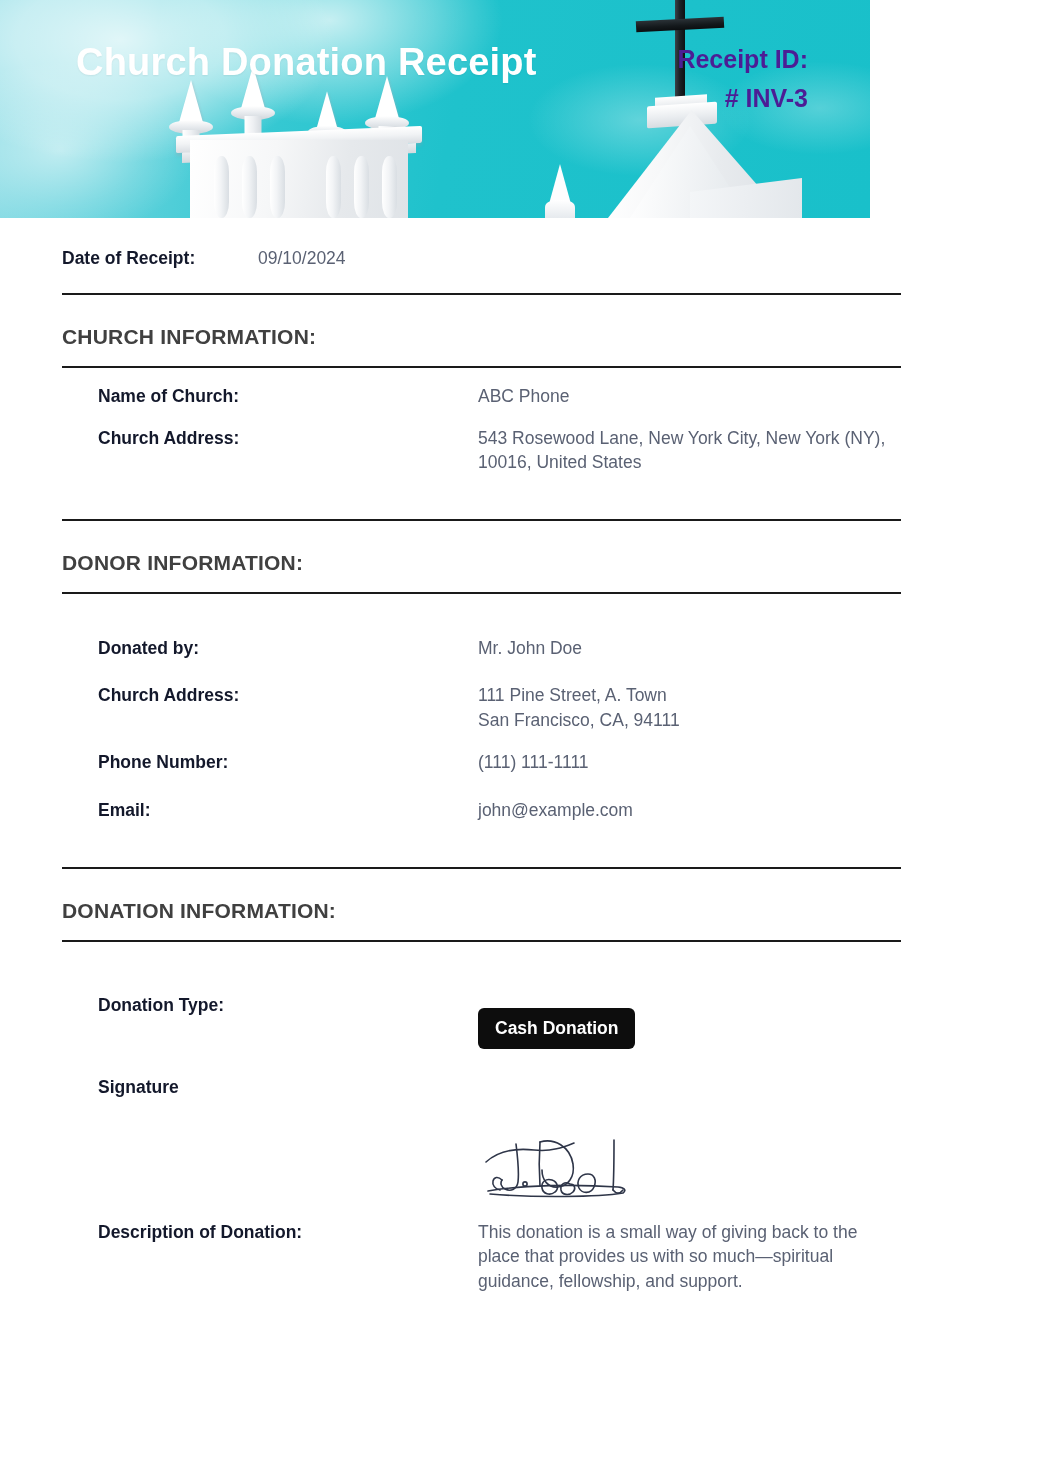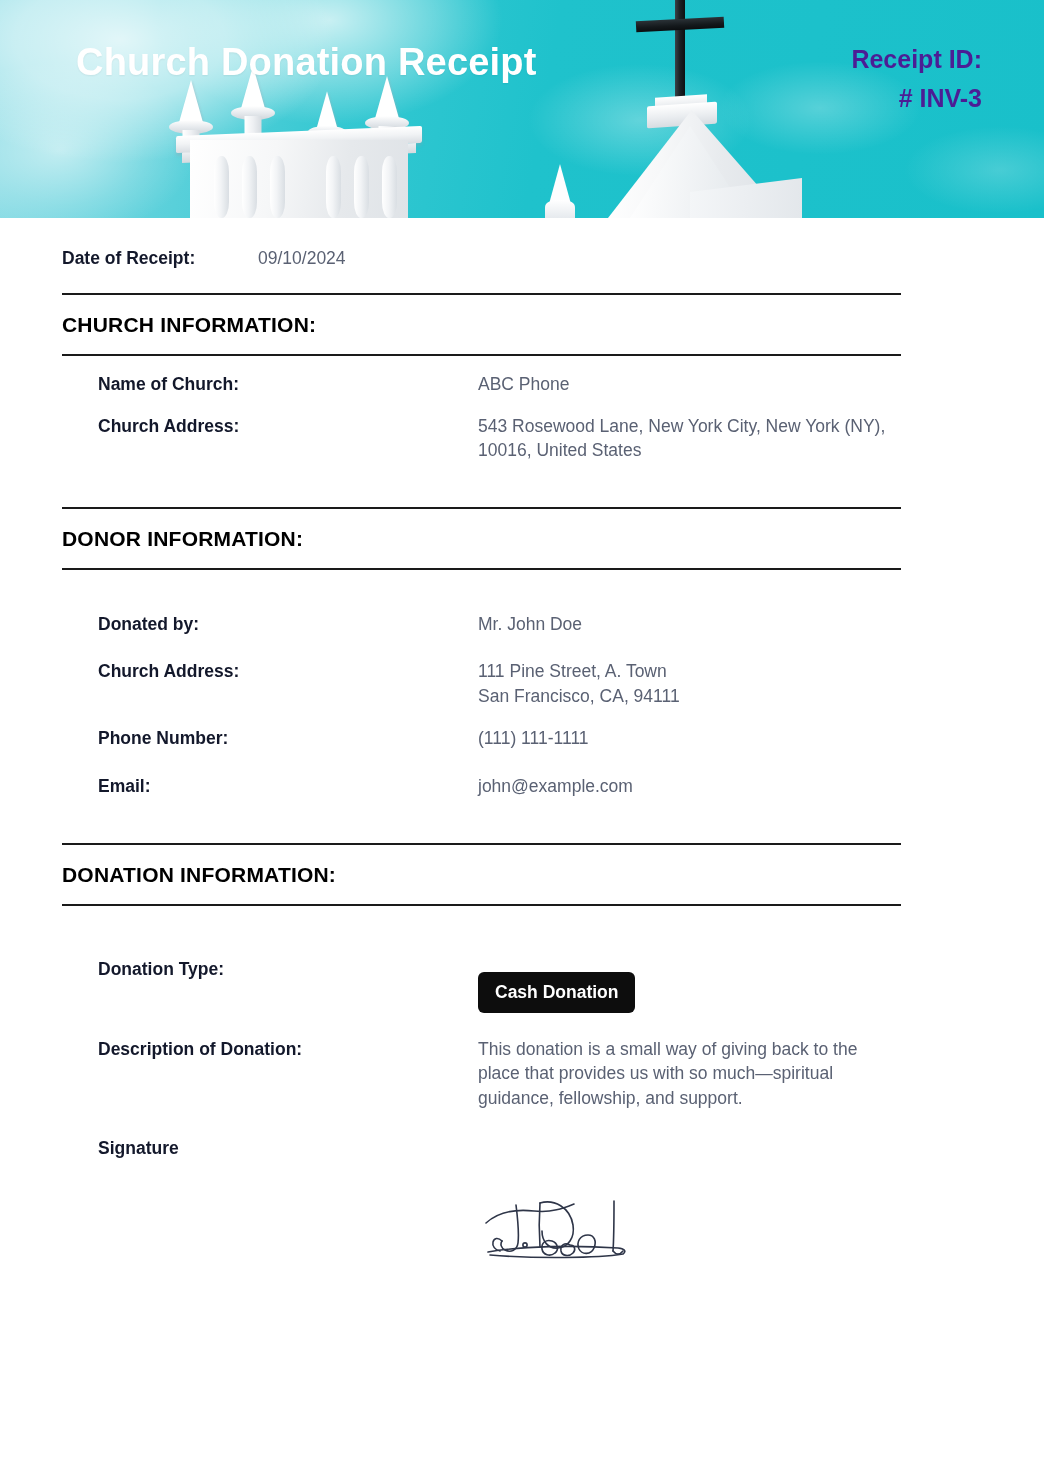--- a/index.html
+++ b/index.html
@@ -12,21 +12,21 @@
     height: 1477px;
     font-family: "Liberation Sans", sans-serif;
     color: #13182b;
     overflow: hidden;
     position: relative;
   }
 
   
   .banner {
     position: relative;
-    width: 1044px;
+    width: 870px;
     height: 218px;
     overflow: hidden;
     background: #20bfc9;
   }
   .banner-sky {
     position: absolute;
     inset: 0;
     background:
       radial-gradient(ellipse 300px 170px at 120px 40px, rgba(255,255,255,.80) 0%, rgba(255,255,255,.55) 35%, rgba(255,255,255,0) 72%),
       radial-gradient(ellipse 230px 140px at 330px 20px, rgba(255,255,255,.72) 0%, rgba(255,255,255,.30) 45%, rgba(255,255,255,0) 75%),
@@ -168,23 +168,24 @@
     line-height: 1.4;
     white-space: pre-line;
   }
 
   .date-row { padding: 28px 0 22px 0; }
   .date-row .label { width: 196px; flex: 0 0 196px; }
 
   .section-title {
     font-size: 21px;
     font-weight: bold;
-    color: #000000;
+    color: #404040;
     letter-spacing: .2px;
     padding: 18px 0 17px 0;
+    margin-top: 12px;
   }
 
   .field-row { padding: 16px 0 0 0; margin-left: 36px; }
   .gap-lg { height: 44px; }
   .gap-md { height: 26px; }
 
   .badge {
     display: inline-block;
     background: #0d0d0d;
     color: #ffffff;
@@ -316,25 +317,20 @@
 
   <div class="gap-md"></div>
 
   <div class="row field-row">
     <div class="label" style="padding-top:9px;">Donation Type:</div>
     <div class="value">
       <span class="badge">Cash Donation</span>
     </div>
   </div>
 
-  <div class="row field-row" style="padding-top:24px;">
-    <div class="label">Description of Donation:</div>
-    <div class="value" style="max-width:556px;">This donation is a small way of giving back to the place that provides us with so much—spiritual guidance, fellowship, and support.</div>
-  </div>
-
   <div class="row field-row" style="padding-top:26px;">
     <div class="label">Signature</div>
     <div class="value">
       <div class="sig-wrap">
         <svg viewBox="0 0 170 80" width="170" height="80" aria-hidden="true">
           <g fill="none" stroke="#2e3548" stroke-width="1.6" stroke-linecap="round" stroke-linejoin="round">
 
             <path d="M8 38 C 20 27, 38 24, 56 26 C 74 28, 86 23, 96 19"></path>
 
             <path d="M38 20 C 40 36, 41 50, 40 58 C 39 65, 33 68, 27 65 C 23 63, 22 59, 24 56"></path>
@@ -357,13 +353,18 @@
 
             <path d="M10 67 C 45 61, 95 60, 140 63 C 146 63.5, 149 66, 145 69 C 120 73, 60 74, 12 70"></path>
 
             <circle cx="47" cy="60" r="2.1"></circle>
           </g>
         </svg>
       </div>
     </div>
   </div>
 
+  <div class="row field-row" style="padding-top:24px;">
+    <div class="label">Description of Donation:</div>
+    <div class="value" style="max-width:556px;">This donation is a small way of giving back to the place that provides us with so much—spiritual guidance, fellowship, and support.</div>
+  </div>
+
 </div>
 
 </body></html>

